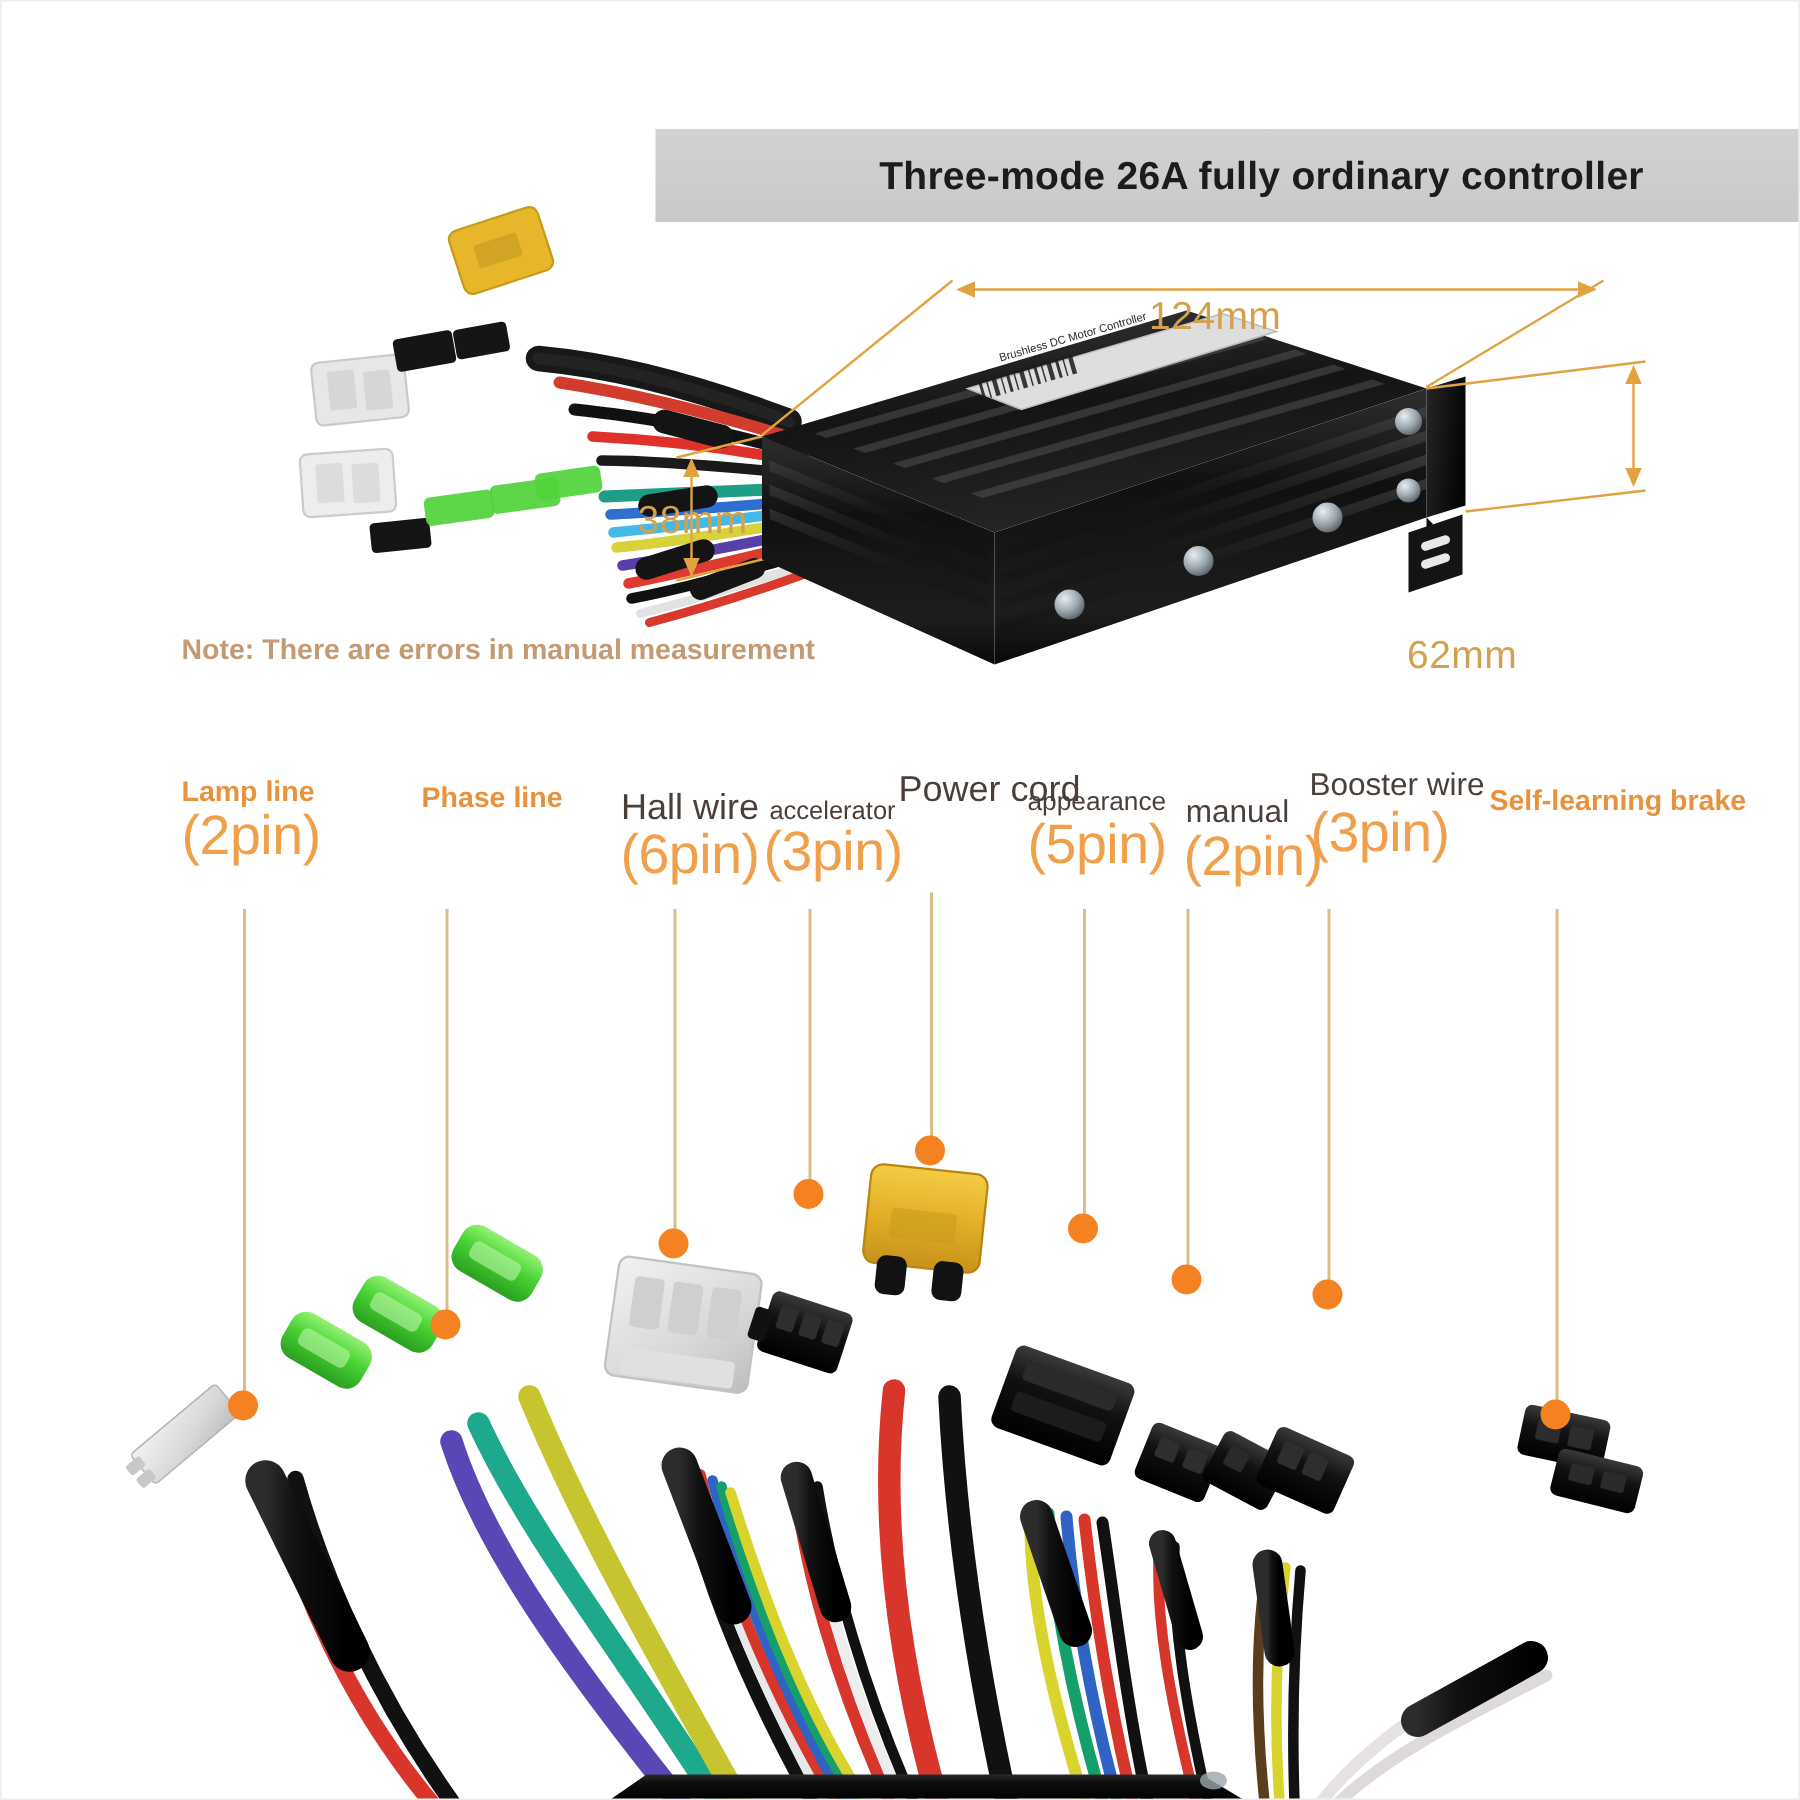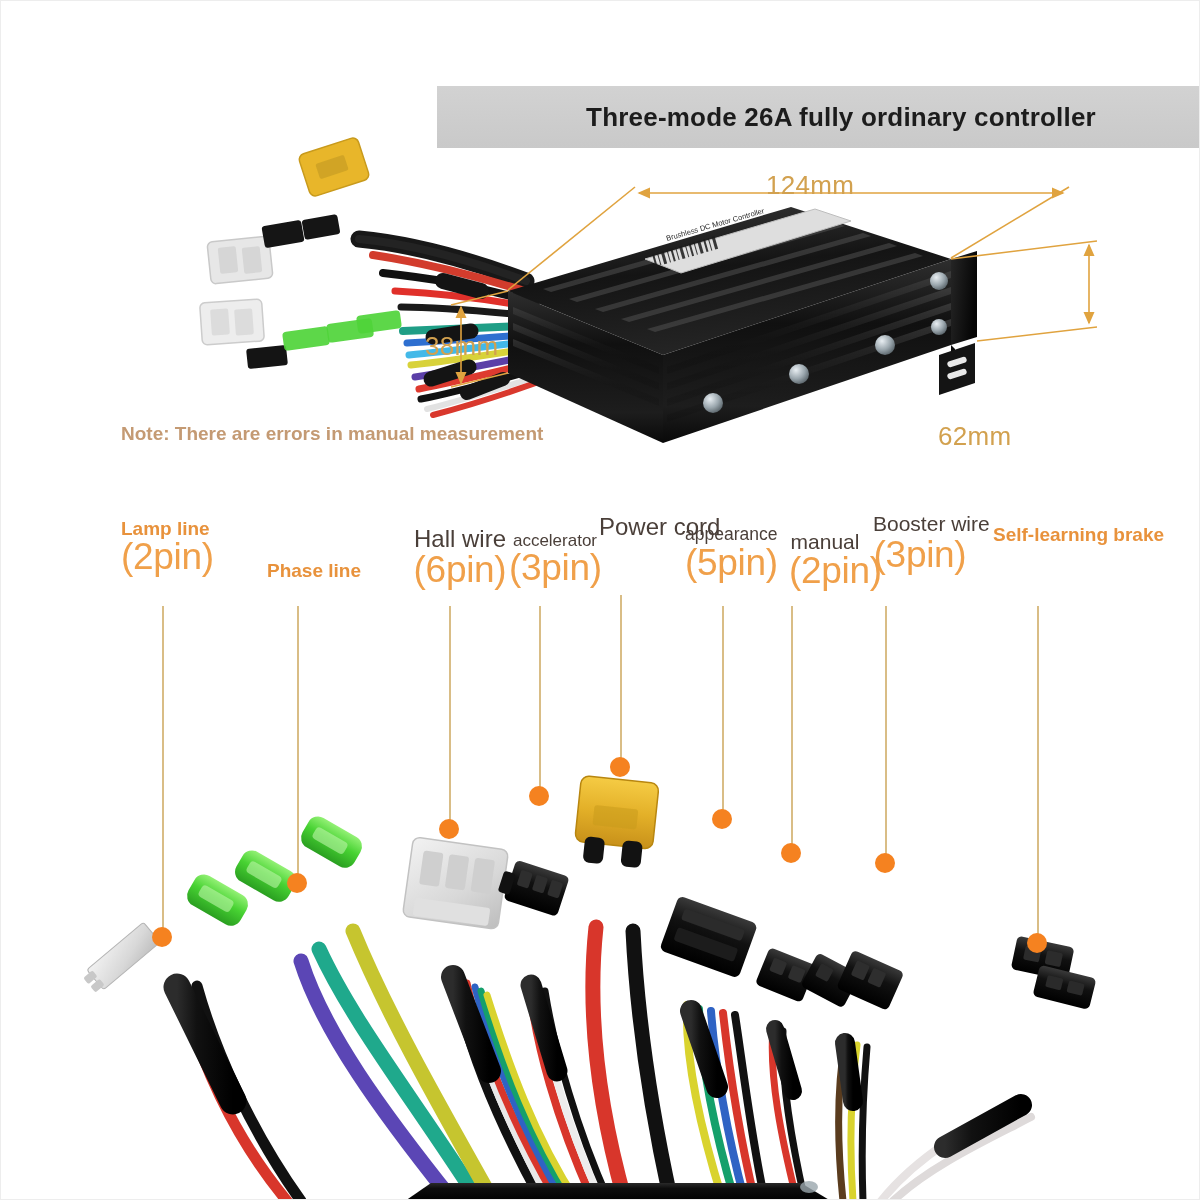--- a/index.html
+++ b/index.html
@@ -38,21 +38,21 @@
   #note{
     position:absolute;left:120px;top:422px;
     font-size:19px;font-weight:bold;color:#c49a73;white-space:nowrap;
   }
 
   
   .dim{
     position:absolute;color:#d2a14f;font-size:26px;font-weight:normal;
     white-space:nowrap;letter-spacing:.3px;
   }
-  #dim-124{left:765px;top:169px;}
+  #dim-124{left:765px;top:194px;}
   #dim-38{left:424px;top:330px;}
   #dim-62{left:937px;top:420px;}
 
   
   .lbl{position:absolute;text-align:center;white-space:nowrap;line-height:1.02;}
   .lbl .name{display:block;}
   .lbl .pin{display:block;color:#f0a04a;font-size:37px;letter-spacing:-.3px;}
   .lbl.orange .name{color:#e8923c;font-weight:bold;font-size:19px;}
   .lbl.dark   .name{color:#4a3f39;font-weight:normal;}
 
@@ -244,21 +244,21 @@
   <div class="dim" id="dim-38">38mm</div>
   <div class="dim" id="dim-62">62mm</div>
 
   <div id="note">Note: There are errors in manual measurement</div>
 
   <div class="lbl orange" style="left:120px;top:518px;width:84px;">
     <span class="name">Lamp line</span>
     <span class="pin">(2pin)</span>
   </div>
 
-  <div class="lbl orange" style="left:252px;top:560px;width:122px;">
+  <div class="lbl orange" style="left:252px;top:522px;width:122px;text-align:right;">
     <span class="name">Phase line</span>
     <span class="pin"></span>
   </div>
 
   <div class="lbl dark" style="left:404px;top:526px;width:110px;font-size:24px;">
     <span class="name">Hall wire</span>
     <span class="pin">(6pin)</span>
   </div>
 
   <div class="lbl dark" style="left:508px;top:531px;width:92px;font-size:17px;">

